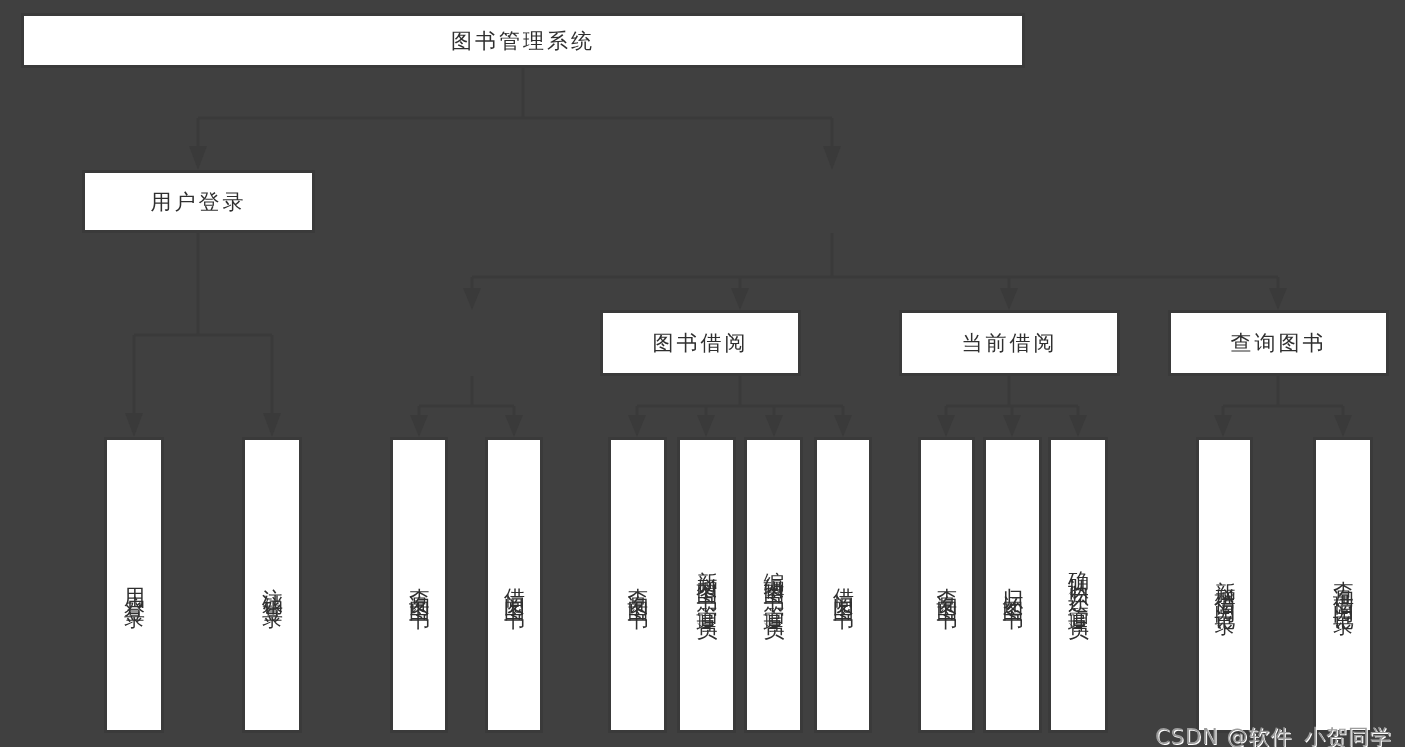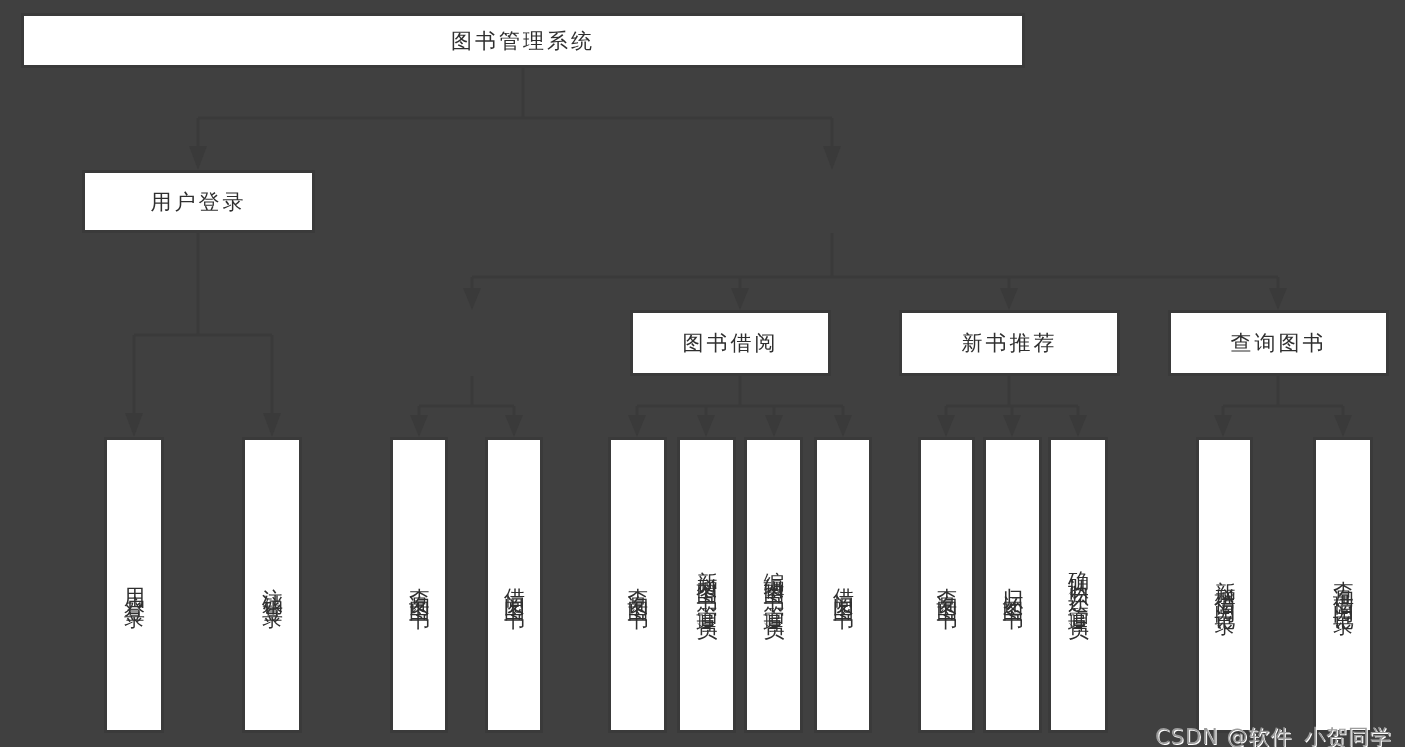--- a/index.html
+++ b/index.html
@@ -64,25 +64,25 @@
   </svg>
 
   <div class="node h" style="left:21px; top:13px; width:1004px; height:55px">
     <span class="lbl">图书管理系统</span>
   </div>
 
   <div class="node h" style="left:82px; top:170px; width:233px; height:63px">
     <span class="lbl">用户登录</span>
   </div>
 
-  <div class="node h" style="left:630px; top:310px; width:201px; height:66px">
+  <div class="node h" style="left:600px; top:310px; width:201px; height:66px">
     <span class="lbl">图书借阅</span>
   </div>
   <div class="node h" style="left:899px; top:310px; width:221px; height:66px">
-    <span class="lbl">新书推荐</span>
+    <span class="lbl">当前借阅</span>
   </div>
   <div class="node h" style="left:1168px; top:310px; width:221px; height:66px">
     <span class="lbl">查询图书</span>
   </div>
 
   <div class="node v" style="left:104px; top:437px; width:60px; height:296px">
     <span class="lbl">用户登录</span>
   </div>
   <div class="node v" style="left:242px; top:437px; width:60px; height:296px">
     <span class="lbl">注销登录</span>

